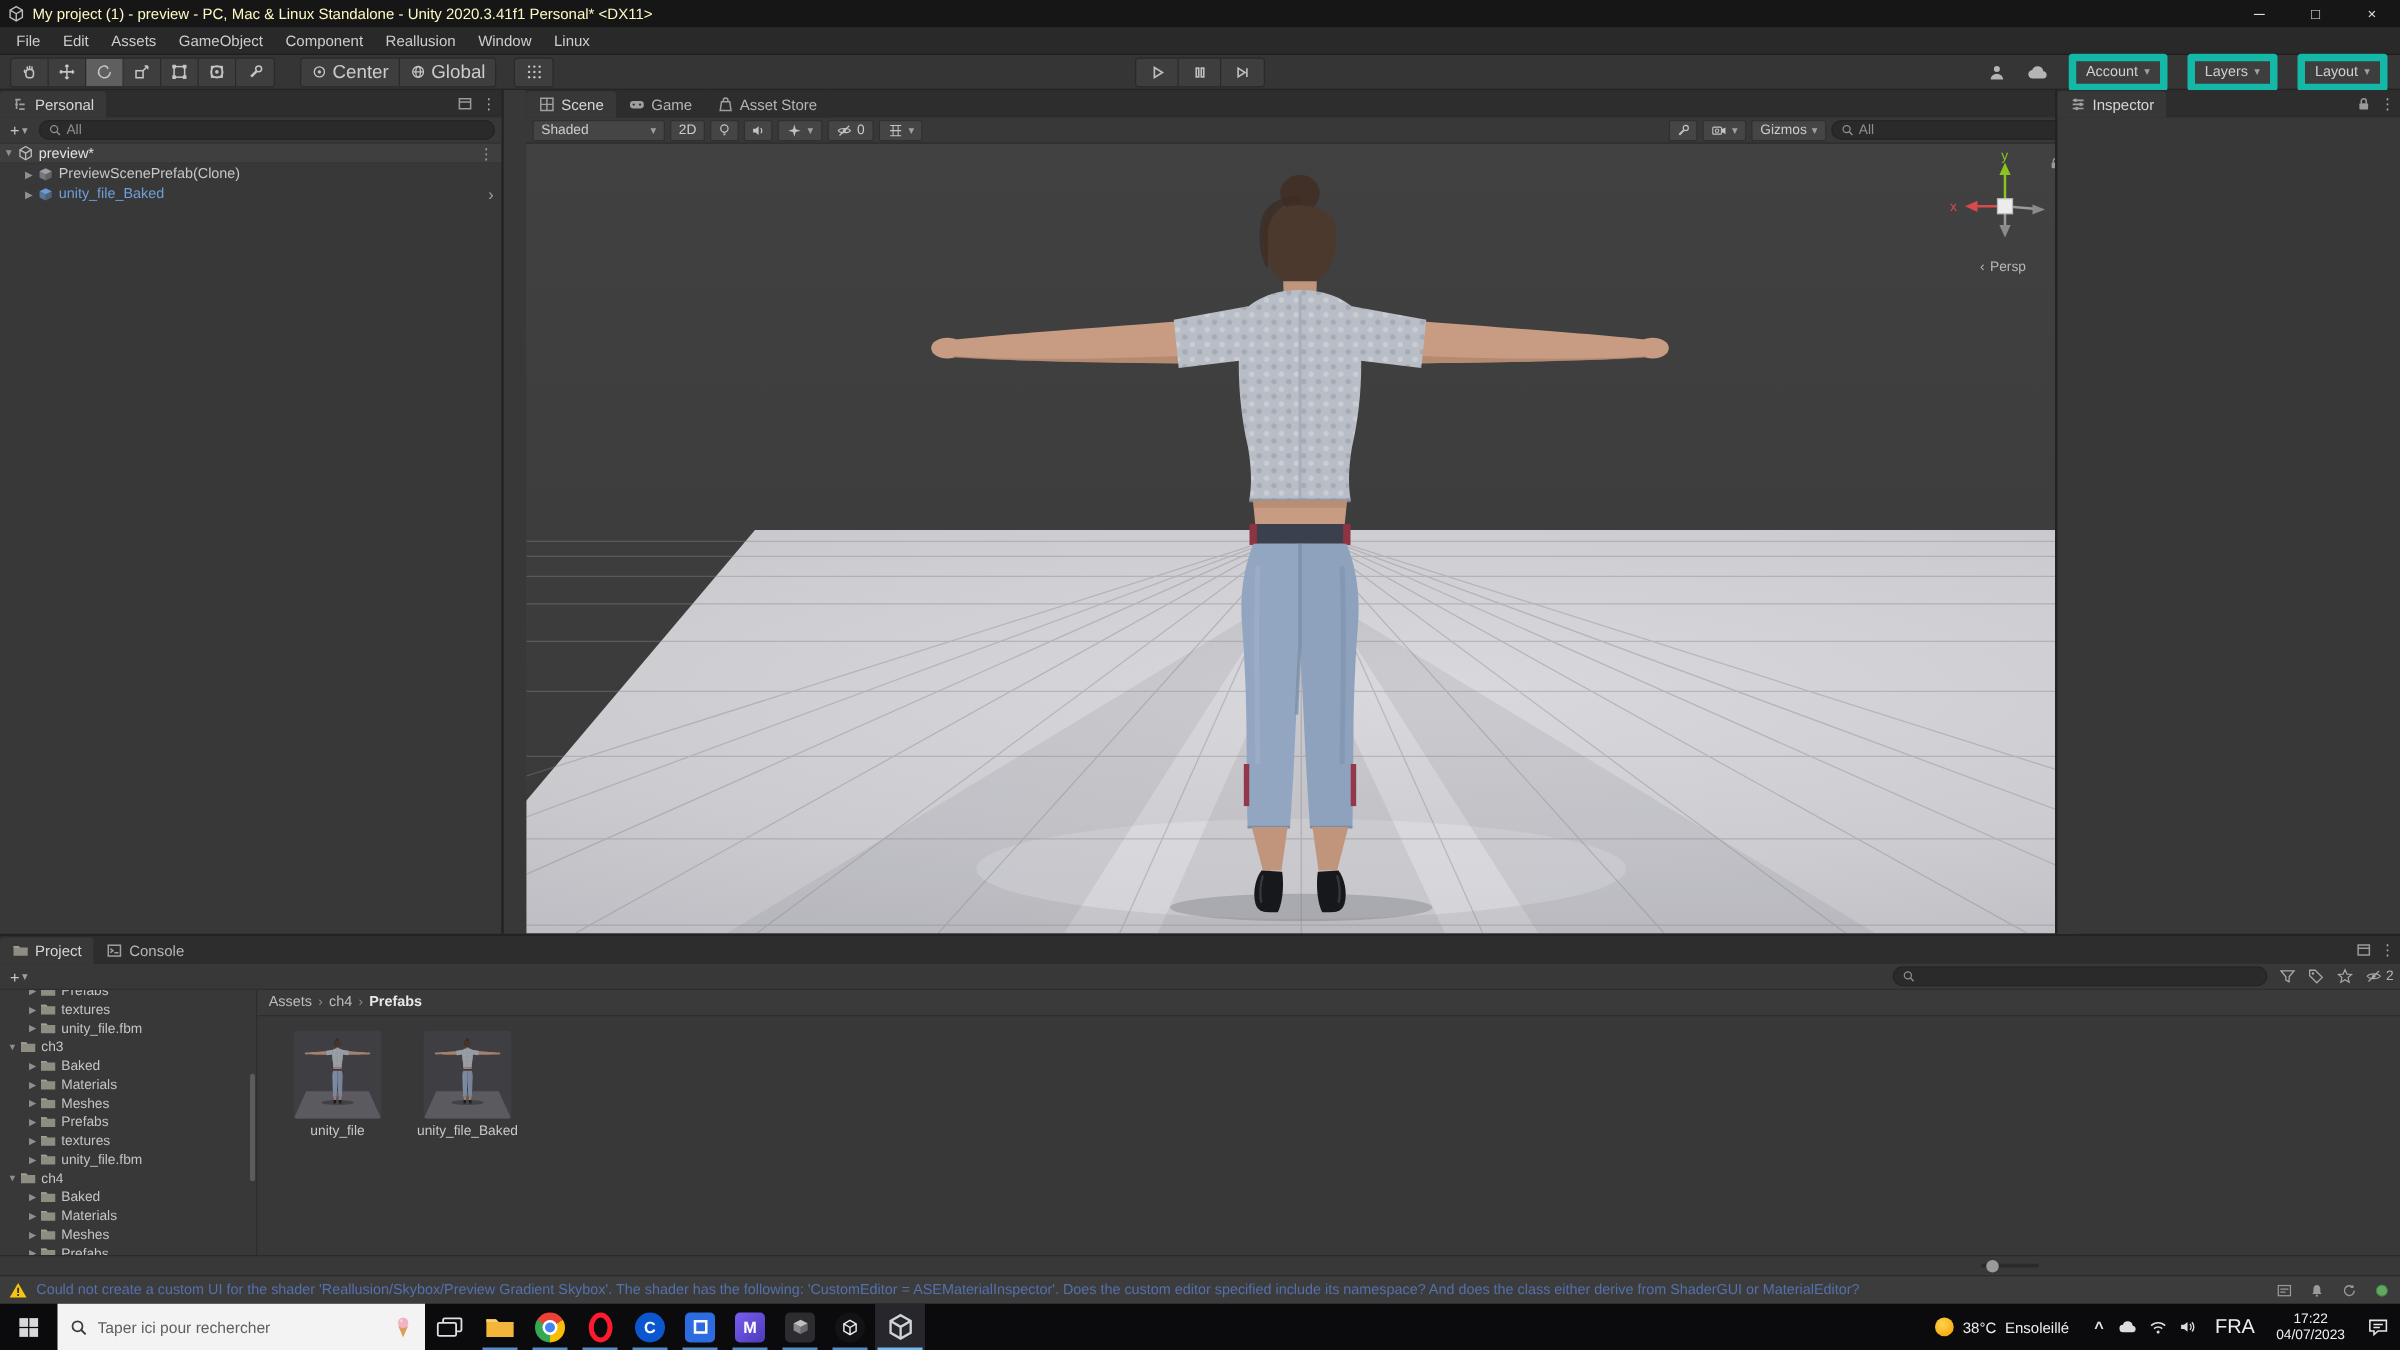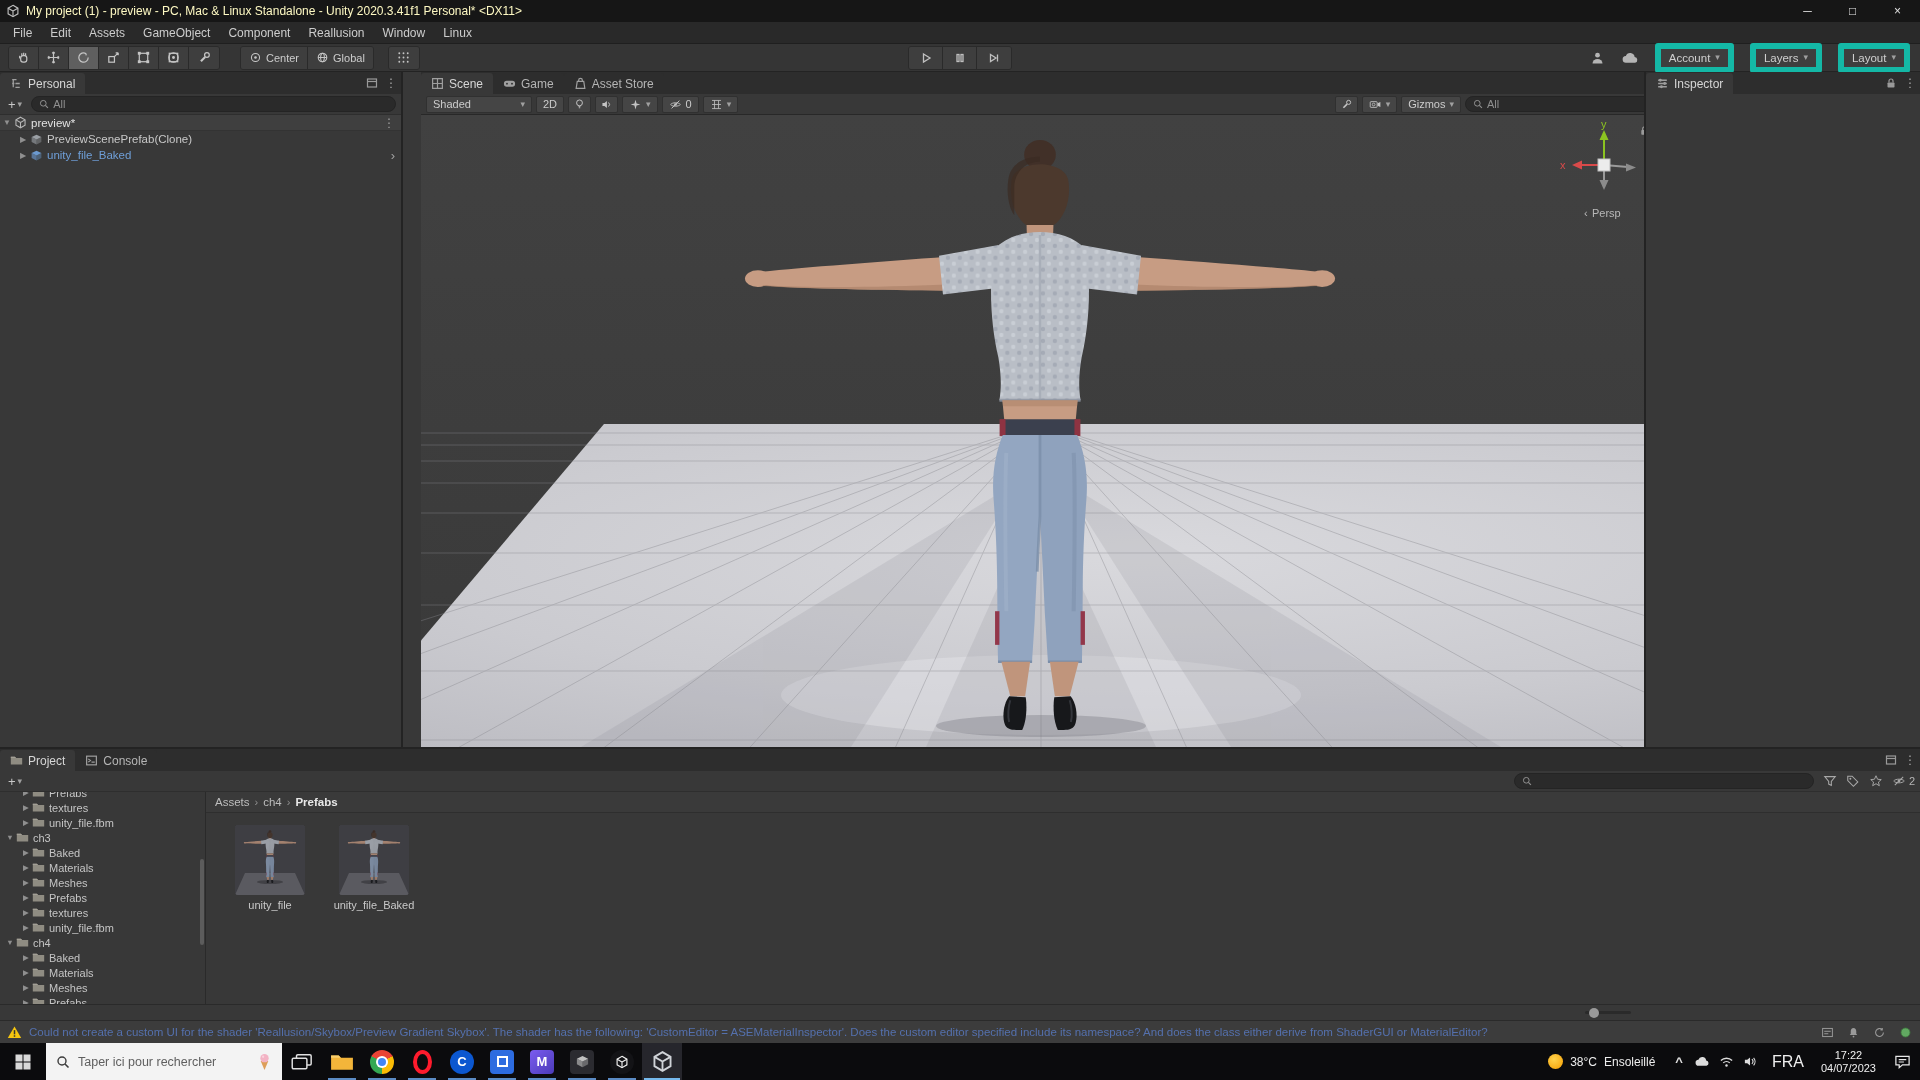--- a/index.html
+++ b/index.html
@@ -24,21 +24,21 @@
   
   #maintoolbar { position:absolute; left:0; top:44px; width:1920px; height:28px; background:#353535;
     border-bottom:1px solid #232323; display:flex; align-items:center; }
   .toolgroup { display:flex; margin-left:8px; border:1px solid #2a2a2a; border-radius:3px; overflow:hidden; }
   .tbtn { width:30px; height:22px; display:flex; align-items:center; justify-content:center;
     background:#3e3e3e; border-right:1px solid #2a2a2a; }
   .tbtn:last-child { border-right:none; }
   .tbtn.active { background:#5f5f5f; }
   .tbtn svg { width:15px; height:15px; stroke:#c5c5c5; fill:none; stroke-width:1.3; }
   .txtbtn { height:22px; display:flex; align-items:center; gap:4px; padding:0 8px; background:#3e3e3e;
-    border-right:1px solid #2a2a2a; color:#cccccc; font-size:11px; }
+    border-right:1px solid #2a2a2a; color:#cccccc; font-size:15px; }
   .playgroup { position:absolute; left:50%; transform:translateX(-50%); display:flex;
     border:1px solid #2a2a2a; border-radius:3px; overflow:hidden; }
   .pbtn { width:34px; height:22px; display:flex; align-items:center; justify-content:center;
     background:#3e3e3e; border-right:1px solid #2a2a2a; }
   .pbtn:last-child { border-right:none; }
   .pbtn svg { width:14px; height:14px; stroke:#bfbfbf; fill:none; stroke-width:1.3; }
   .tb-right { position:absolute; right:10px; display:flex; align-items:center; gap:16px; }
   .tb-right .ticon-sm { width:17px; height:14px; color:#b5b5b5; }
   .dropbtn { display:flex; align-items:flex-start; gap:5px; color:#cfcfcf; font-size:11.5px;
     padding:3px 8px; background:#3e3e3e; border:6px solid #14b8a6; border-radius:3px; }
@@ -131,21 +131,21 @@
   #statusbar .warnicon { width:15px; height:14px; flex:none; }
   #statusbar .msg { color:#5470ad; font-size:11.5px; white-space:nowrap; overflow:hidden; max-width:1640px; }
   #status-icons { position:absolute; right:8px; display:flex; align-items:center; gap:13px; }
   #status-icons svg { width:13px; height:13px; color:#9a9a9a; }
 
   
   #taskbar { position:absolute; left:0; top:1043px; width:1920px; height:37px; background:#0b0b0d;
     display:flex; align-items:stretch; }
   #start { width:46px; display:flex; align-items:center; justify-content:center; }
   #start svg { width:16px; height:16px; }
-  #tsearch { width:236px; background:#f3f3f3; display:flex; align-items:center; gap:8px; padding:0 10px; }
+  #tsearch { width:294px; background:#f3f3f3; display:flex; align-items:center; gap:8px; padding:0 10px; }
   #tsearch svg.mag { width:14px; height:14px; color:#3c3c3c; flex:none; }
   #tsearch input { flex:1; border:none; outline:none; background:transparent; color:#5f5f5f;
     font-size:12.5px; font-family:"Liberation Sans",sans-serif; min-width:0; }
   #tsearch input::placeholder { color:#5f5f5f; opacity:1; }
   #tsearch .icecream { width:15px; height:19px; flex:none; }
   .ticon { width:40px; display:flex; align-items:center; justify-content:center; position:relative; }
   .ticon.running::after { content:""; position:absolute; left:6px; right:6px; bottom:0; height:2px; background:#5b8bc4; }
   .ticon.active { background:#26262c; }
   .ticon.active::after { content:""; position:absolute; left:2px; right:2px; bottom:0; height:2px; background:#76b9ed; }
   .appglyph { width:24px; height:24px; display:flex; align-items:center; justify-content:center; }

